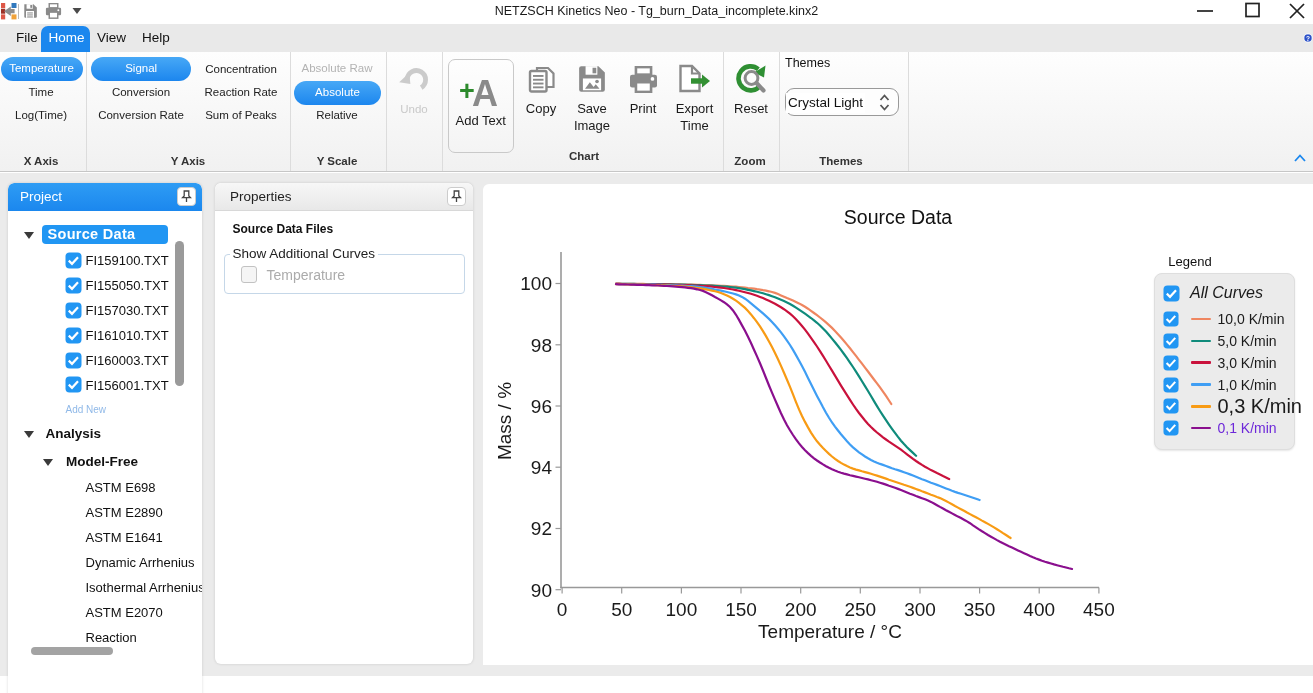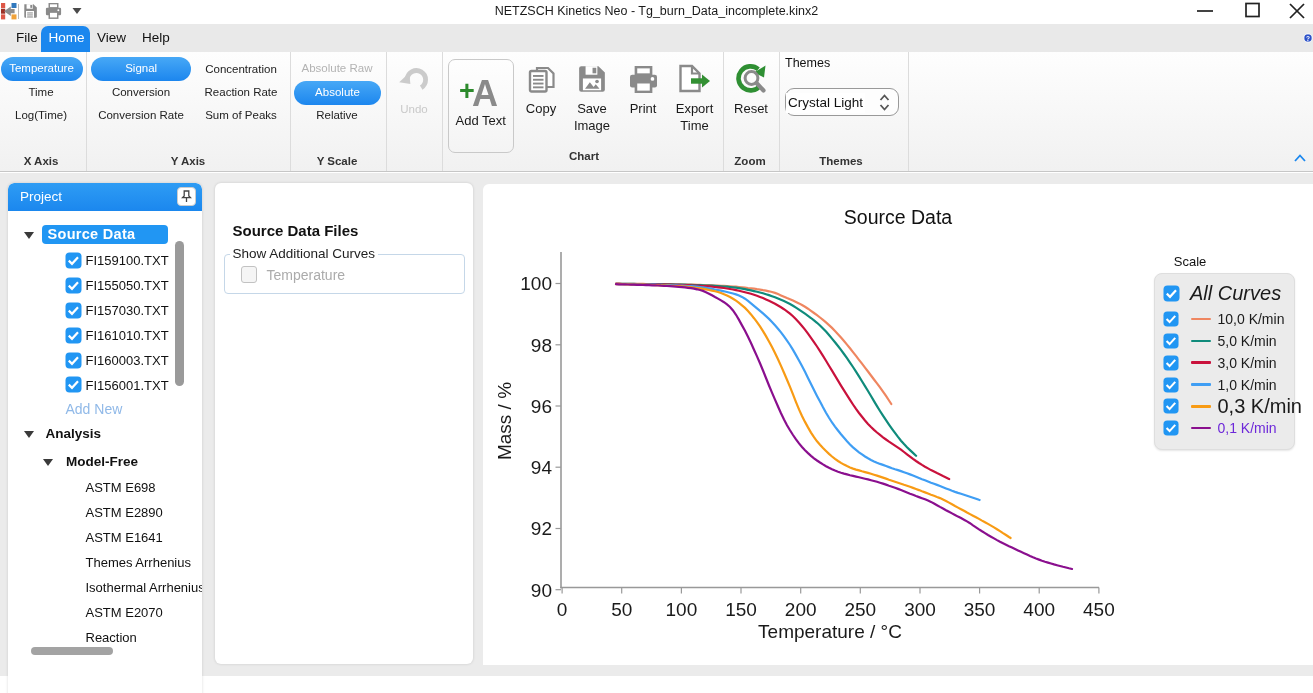--- a/index.html
+++ b/index.html
@@ -217,37 +217,45 @@
         <rect x="0.5" y="0.5" width="16" height="16" rx="4" fill="#2196f3"></rect>
         <polyline points="3.8,8.6 7,11.8 13,5.2" fill="none" stroke="#fff" stroke-width="2.2"></polyline>
       </svg>
 <div class="treetxt" style="left:77.5px;top:176.8px">FI160003.TXT</div>
 <svg class="abs" style="left:56.5px;top:193.3px" width="17" height="17" viewBox="0 0 17 17">
         <rect x="0.5" y="0.5" width="16" height="16" rx="4" fill="#2196f3"></rect>
         <polyline points="3.8,8.6 7,11.8 13,5.2" fill="none" stroke="#fff" stroke-width="2.2"></polyline>
       </svg>
 <div class="treetxt" style="left:77.5px;top:201.6px">FI156001.TXT</div>
 
-    <div class="treetxt" style="left:57.5px;top:226px;color:#90b9e8;font-size:14px">Add New</div>
+    <div class="treetxt" style="left:57.5px;top:226px;color:#90b9e8;font-size:10px">Add New</div>
     <div class="tri" style="left:15.5px;top:247.5px"></div>
     <div class="treetxt" style="left:37.5px;top:250px;font-weight:bold;font-size:13.5px">Analysis</div>
     <div class="tri" style="left:35px;top:275.5px"></div>
     <div class="treetxt" style="left:58px;top:278px;font-weight:bold;font-size:13.5px">Model-Free</div>
     <div class="treetxt" style="left:77.5px;top:303.5px">ASTM E698</div>
     <div class="treetxt" style="left:77.5px;top:328.5px">ASTM E2890</div>
     <div class="treetxt" style="left:77.5px;top:353.5px">ASTM E1641</div>
-    <div class="treetxt" style="left:77.5px;top:378.5px">Themes Arrhenius</div>
+    <div class="treetxt" style="left:77.5px;top:378.5px">Dynamic Arrhenius</div>
     <div class="treetxt" style="left:77.5px;top:403.5px">Isothermal Arrhenius</div>
     <div class="treetxt" style="left:77.5px;top:428.5px">ASTM E2070</div>
     <div class="treetxt" style="left:77.5px;top:453.5px">Reaction</div>
     <div class="abs" style="left:167px;top:57.5px;width:9px;height:145.5px;background:#9a9a9a;border-radius:4.5px"></div>
     <div class="abs" style="left:23px;top:463.5px;width:81.5px;height:8px;background:#a3a3a3;border-radius:4px"></div>
   </div>
   <div id="propspanel" class="abs">
-    <div class="abs" style="left:17.5px;top:39px;font-size:15px;font-weight:bold;color:#111">Source Data Files</div>
+    <div id="propshead">Properties
+      <div class="pinbtn" style="right:7px;top:4px">
+        <svg width="17" height="17" viewBox="0 0 17 17" style="position:absolute;left:0;top:0">
+          <path d="M6.2 3 h4.6 v5 l1.6 1.6 h-7.8 L6.2 8 Z" fill="none" stroke="#444" stroke-width="1.3"></path>
+          <line x1="8.5" y1="9.8" x2="8.5" y2="14" stroke="#444" stroke-width="1.3"></line>
+        </svg>
+      </div>
+    </div>
+    <div class="abs" style="left:17.5px;top:39px;font-size:12px;font-weight:bold;color:#111">Source Data Files</div>
     <div class="abs" style="left:9px;top:71px;width:241px;height:39.5px;border:1px solid #c5d7e8;border-radius:4px"></div>
     <div class="abs" style="left:14.5px;top:62.5px;font-size:13.5px;color:#222;background:#fff;padding:0 3px">Show Additional Curves</div>
     <div class="abs" style="left:25.5px;top:83px;width:16.5px;height:16.5px;border:1.5px solid #c2c2c2;border-radius:3px;background:#f5f5f5"></div>
     <div class="abs" style="left:51.5px;top:84px;font-size:14px;color:#ababab">Temperature</div>
   </div>
   <div id="chartpanel" class="abs">
     <div class="abs" style="left:0;top:22px;width:830px;height:26px;text-align:center;font-size:19.5px;color:#111">Source Data</div>
     <svg class="abs" style="left:0;top:0" width="830" height="481">
       <line x1="78" y1="68" x2="78" y2="404.2" stroke="#999" stroke-width="1.6"></line>
       <line x1="77.2" y1="403.5" x2="616" y2="403.5" stroke="#999" stroke-width="1.6"></line>
@@ -286,27 +294,27 @@
       <text x="347" y="454" text-anchor="middle" font-size="19" fill="#1a1a1a">Temperature / °C</text>
       <text x="28" y="237" text-anchor="middle" font-size="19" fill="#1a1a1a" transform="rotate(-90 28 237)">Mass / %</text>
       <path d="M133.0 99.7 L136.0 99.7 L139.0 99.8 L142.0 99.8 L145.0 99.8 L148.0 99.8 L151.0 99.9 L154.0 99.9 L157.0 99.9 L160.0 99.9 L163.0 100.0 L166.0 100.0 L169.0 100.0 L172.0 100.1 L175.0 100.1 L178.0 100.1 L181.0 100.2 L184.0 100.2 L187.0 100.2 L190.0 100.3 L193.0 100.3 L196.0 100.4 L199.0 100.4 L202.0 100.5 L205.0 100.5 L208.0 100.6 L211.0 100.7 L214.0 100.8 L217.0 100.9 L220.0 101.0 L223.0 101.1 L226.0 101.2 L229.0 101.3 L232.0 101.5 L235.0 101.6 L238.0 101.8 L241.0 101.9 L244.0 102.1 L247.0 102.3 L250.0 102.5 L253.0 102.7 L256.0 103.0 L259.0 103.3 L262.0 103.6 L265.0 104.0 L268.0 104.3 L271.0 104.7 L274.0 105.2 L277.0 105.6 L280.0 106.2 L283.0 106.7 L286.0 107.3 L289.0 108.0 L292.0 108.9 L295.0 110.1 L298.0 111.4 L301.0 112.7 L304.0 114.1 L307.0 115.3 L310.0 116.6 L313.0 118.0 L316.0 119.4 L319.0 121.0 L322.0 122.8 L325.0 124.7 L328.0 126.8 L331.0 129.0 L334.0 131.2 L337.0 133.5 L340.0 135.9 L343.0 138.4 L346.0 141.1 L349.0 143.9 L352.0 147.0 L355.0 150.2 L358.0 153.6 L361.0 157.0 L364.0 160.6 L367.0 164.3 L370.0 168.1 L373.0 171.9 L376.0 175.8 L379.0 179.7 L382.0 183.6 L385.0 187.5 L388.0 191.5 L391.0 195.5 L394.0 199.4 L397.0 203.4 L400.0 207.6 L403.0 211.9 L406.0 216.5 L408.3 220.0" fill="none" stroke="#EF8660" stroke-width="2.2" stroke-linecap="round"></path>
 <path d="M133.0 99.8 L136.0 99.8 L139.0 99.9 L142.0 99.9 L145.0 99.9 L148.0 99.9 L151.0 99.9 L154.0 100.0 L157.0 100.0 L160.0 100.0 L163.0 100.1 L166.0 100.1 L169.0 100.1 L172.0 100.2 L175.0 100.2 L178.0 100.2 L181.0 100.3 L184.0 100.3 L187.0 100.4 L190.0 100.4 L193.0 100.5 L196.0 100.6 L199.0 100.6 L202.0 100.7 L205.0 100.8 L208.0 100.9 L211.0 101.0 L214.0 101.1 L217.0 101.2 L220.0 101.3 L223.0 101.5 L226.0 101.6 L229.0 101.7 L232.0 101.9 L235.0 102.1 L238.0 102.3 L241.0 102.5 L244.0 102.7 L247.0 103.0 L250.0 103.3 L253.0 103.7 L256.0 104.1 L259.0 104.6 L262.0 105.2 L265.0 105.8 L268.0 106.4 L271.0 107.1 L274.0 107.8 L277.0 108.5 L280.0 109.3 L283.0 110.2 L286.0 111.1 L289.0 112.2 L292.0 113.3 L295.0 114.5 L298.0 115.8 L301.0 117.1 L304.0 118.5 L307.0 120.0 L310.0 121.7 L313.0 123.6 L316.0 125.6 L319.0 127.6 L322.0 129.7 L325.0 131.8 L328.0 134.0 L331.0 136.4 L334.0 138.8 L337.0 141.5 L340.0 144.4 L343.0 147.6 L346.0 151.0 L349.0 154.6 L352.0 158.3 L355.0 162.0 L358.0 165.9 L361.0 170.0 L364.0 174.2 L367.0 178.6 L370.0 183.0 L373.0 187.6 L376.0 192.3 L379.0 197.2 L382.0 202.1 L385.0 207.0 L388.0 212.0 L391.0 217.1 L394.0 222.1 L397.0 227.0 L400.0 231.7 L403.0 236.2 L406.0 240.6 L409.0 244.8 L412.0 248.9 L415.0 252.9 L418.0 256.7 L421.0 260.1 L424.0 263.2 L427.0 266.1 L430.0 268.9 L433.0 271.7 L433.1 271.8" fill="none" stroke="#0F8B7B" stroke-width="2.2" stroke-linecap="round"></path>
 <path d="M133.0 99.9 L136.0 99.9 L139.0 100.0 L142.0 100.0 L145.0 100.0 L148.0 100.1 L151.0 100.1 L154.0 100.1 L157.0 100.2 L160.0 100.2 L163.0 100.2 L166.0 100.3 L169.0 100.3 L172.0 100.4 L175.0 100.4 L178.0 100.5 L181.0 100.6 L184.0 100.6 L187.0 100.7 L190.0 100.8 L193.0 100.9 L196.0 100.9 L199.0 101.0 L202.0 101.1 L205.0 101.2 L208.0 101.4 L211.0 101.5 L214.0 101.6 L217.0 101.8 L220.0 102.0 L223.0 102.2 L226.0 102.4 L229.0 102.7 L232.0 103.0 L235.0 103.3 L238.0 103.6 L241.0 104.0 L244.0 104.5 L247.0 105.0 L250.0 105.5 L253.0 106.1 L256.0 106.8 L259.0 107.5 L262.0 108.2 L265.0 109.0 L268.0 109.8 L271.0 110.7 L274.0 111.7 L277.0 112.9 L280.0 114.1 L283.0 115.4 L286.0 116.8 L289.0 118.3 L292.0 119.8 L295.0 121.5 L298.0 123.3 L301.0 125.2 L304.0 127.3 L307.0 129.6 L310.0 132.3 L313.0 135.3 L316.0 138.6 L319.0 142.0 L322.0 145.6 L325.0 149.6 L328.0 153.8 L331.0 158.1 L334.0 162.5 L337.0 167.1 L340.0 171.9 L343.0 176.8 L346.0 181.7 L349.0 186.6 L352.0 191.6 L355.0 196.6 L358.0 201.6 L361.0 206.4 L364.0 211.1 L367.0 215.9 L370.0 220.5 L373.0 224.9 L376.0 229.0 L379.0 232.8 L382.0 236.5 L385.0 239.9 L388.0 243.0 L391.0 245.9 L394.0 248.5 L397.0 250.9 L400.0 253.3 L403.0 255.5 L406.0 257.6 L409.0 259.6 L412.0 261.6 L415.0 263.6 L418.0 265.7 L421.0 268.0 L424.0 270.3 L427.0 272.6 L430.0 274.9 L433.0 277.0 L436.0 279.0 L439.0 280.9 L442.0 282.7 L445.0 284.4 L448.0 286.1 L451.0 287.6 L454.0 289.1 L457.0 290.5 L460.0 292.0 L463.0 293.4 L466.0 294.9 L466.2 295.0" fill="none" stroke="#C9113C" stroke-width="2.2" stroke-linecap="round"></path>
 <path d="M133.0 100.0 L136.0 100.1 L139.0 100.1 L142.0 100.1 L145.0 100.2 L148.0 100.2 L151.0 100.3 L154.0 100.3 L157.0 100.4 L160.0 100.5 L163.0 100.5 L166.0 100.6 L169.0 100.6 L172.0 100.7 L175.0 100.8 L178.0 100.9 L181.0 101.0 L184.0 101.1 L187.0 101.2 L190.0 101.3 L193.0 101.4 L196.0 101.5 L199.0 101.6 L202.0 101.8 L205.0 102.0 L208.0 102.2 L211.0 102.4 L214.0 102.7 L217.0 103.0 L220.0 103.4 L223.0 103.8 L226.0 104.3 L229.0 104.9 L232.0 105.5 L235.0 106.1 L238.0 106.7 L241.0 107.3 L244.0 108.0 L247.0 108.7 L250.0 109.5 L253.0 110.4 L256.0 111.5 L259.0 112.9 L262.0 114.7 L265.0 116.9 L268.0 119.3 L271.0 121.8 L274.0 124.3 L277.0 126.8 L280.0 129.4 L283.0 132.1 L286.0 134.9 L289.0 137.9 L292.0 141.2 L295.0 144.7 L298.0 148.4 L301.0 152.4 L304.0 156.6 L307.0 161.0 L310.0 165.9 L313.0 171.1 L316.0 176.5 L319.0 182.0 L322.0 187.8 L325.0 193.9 L328.0 200.0 L331.0 206.1 L334.0 211.9 L337.0 217.6 L340.0 223.3 L343.0 228.7 L346.0 233.8 L349.0 238.5 L352.0 242.6 L355.0 246.5 L358.0 250.3 L361.0 253.8 L364.0 257.3 L367.0 260.5 L370.0 263.4 L373.0 265.9 L376.0 268.3 L379.0 270.4 L382.0 272.5 L385.0 274.3 L388.0 275.9 L391.0 277.4 L394.0 278.7 L397.0 279.9 L400.0 280.9 L403.0 282.0 L406.0 283.1 L409.0 284.2 L412.0 285.2 L415.0 286.1 L418.0 287.1 L421.0 288.2 L424.0 289.3 L427.0 290.4 L430.0 291.6 L433.0 292.8 L436.0 294.0 L439.0 295.2 L442.0 296.3 L445.0 297.5 L448.0 298.7 L451.0 299.8 L454.0 300.9 L457.0 302.0 L460.0 303.2 L463.0 304.4 L466.0 305.6 L469.0 306.8 L472.0 307.9 L475.0 308.9 L478.0 309.8 L481.0 310.7 L484.0 311.7 L487.0 312.7 L490.0 313.7 L493.0 314.7 L496.0 315.8 L496.6 316.0" fill="none" stroke="#3F9EF4" stroke-width="2.2" stroke-linecap="round"></path>
 <path d="M133.0 100.1 L136.0 100.2 L139.0 100.2 L142.0 100.3 L145.0 100.4 L148.0 100.4 L151.0 100.5 L154.0 100.6 L157.0 100.6 L160.0 100.7 L163.0 100.8 L166.0 100.9 L169.0 101.0 L172.0 101.1 L175.0 101.2 L178.0 101.3 L181.0 101.4 L184.0 101.5 L187.0 101.7 L190.0 101.8 L193.0 102.0 L196.0 102.2 L199.0 102.4 L202.0 102.6 L205.0 102.9 L208.0 103.2 L211.0 103.6 L214.0 104.0 L217.0 104.4 L220.0 104.9 L223.0 105.4 L226.0 106.0 L229.0 106.6 L232.0 107.3 L235.0 108.0 L238.0 109.0 L241.0 110.2 L244.0 111.5 L247.0 113.0 L250.0 114.7 L253.0 116.6 L256.0 118.8 L259.0 121.3 L262.0 123.9 L265.0 127.0 L268.0 130.4 L271.0 134.2 L274.0 138.2 L277.0 142.4 L280.0 147.1 L283.0 152.1 L286.0 157.5 L289.0 163.1 L292.0 169.0 L295.0 175.3 L298.0 181.9 L301.0 188.7 L304.0 195.7 L307.0 202.8 L310.0 210.4 L313.0 218.1 L316.0 225.4 L319.0 232.0 L322.0 237.9 L325.0 243.4 L328.0 248.6 L331.0 253.2 L334.0 257.3 L337.0 260.8 L340.0 264.0 L343.0 267.0 L346.0 269.9 L349.0 272.5 L352.0 274.9 L355.0 277.0 L358.0 278.9 L361.0 280.6 L364.0 282.1 L367.0 283.4 L370.0 284.6 L373.0 285.6 L376.0 286.4 L379.0 287.3 L382.0 288.1 L385.0 288.9 L388.0 289.8 L391.0 290.7 L394.0 291.6 L397.0 292.6 L400.0 293.6 L403.0 294.6 L406.0 295.7 L409.0 296.7 L412.0 297.7 L415.0 298.7 L418.0 299.7 L421.0 300.8 L424.0 301.8 L427.0 302.8 L430.0 303.9 L433.0 305.0 L436.0 306.1 L439.0 307.3 L442.0 308.4 L445.0 309.6 L448.0 310.8 L451.0 311.8 L454.0 313.0 L457.0 314.1 L460.0 315.5 L463.0 317.0 L466.0 318.6 L469.0 320.3 L472.0 322.0 L475.0 323.6 L478.0 325.2 L481.0 326.8 L484.0 328.5 L487.0 330.1 L490.0 331.7 L493.0 333.3 L496.0 334.9 L499.0 336.6 L502.0 338.2 L505.0 339.9 L508.0 341.6 L511.0 343.4 L514.0 345.2 L517.0 347.1 L520.0 349.1 L523.0 351.0 L526.0 353.0 L527.6 354.0" fill="none" stroke="#F89B14" stroke-width="2.2" stroke-linecap="round"></path>
 <path d="M133.0 100.2 L136.0 100.3 L139.0 100.4 L142.0 100.4 L145.0 100.5 L148.0 100.6 L151.0 100.7 L154.0 100.8 L157.0 100.9 L160.0 101.0 L163.0 101.1 L166.0 101.2 L169.0 101.3 L172.0 101.4 L175.0 101.5 L178.0 101.7 L181.0 101.8 L184.0 102.0 L187.0 102.2 L190.0 102.4 L193.0 102.6 L196.0 102.8 L199.0 103.1 L202.0 103.4 L205.0 103.8 L208.0 104.2 L211.0 104.7 L214.0 105.3 L217.0 106.0 L220.0 106.9 L223.0 108.2 L226.0 109.7 L229.0 111.3 L232.0 113.0 L235.0 114.6 L238.0 116.4 L241.0 118.2 L244.0 120.4 L247.0 123.0 L250.0 126.4 L253.0 130.8 L256.0 135.9 L259.0 141.4 L262.0 146.8 L265.0 152.7 L268.0 159.0 L271.0 165.7 L274.0 172.4 L277.0 179.3 L280.0 186.5 L283.0 194.0 L286.0 201.5 L289.0 208.7 L292.0 215.6 L295.0 222.5 L298.0 229.2 L301.0 235.5 L304.0 241.2 L307.0 246.3 L310.0 251.0 L313.0 255.4 L316.0 259.4 L319.0 263.0 L322.0 266.2 L325.0 269.1 L328.0 271.8 L331.0 274.3 L334.0 276.5 L337.0 278.5 L340.0 280.4 L343.0 282.2 L346.0 283.8 L349.0 285.3 L352.0 286.6 L355.0 287.7 L358.0 288.7 L361.0 289.6 L364.0 290.4 L367.0 291.2 L370.0 291.9 L373.0 292.6 L376.0 293.3 L379.0 294.0 L382.0 294.7 L385.0 295.4 L388.0 296.2 L391.0 297.0 L394.0 297.8 L397.0 298.7 L400.0 299.6 L403.0 300.6 L406.0 301.7 L409.0 302.7 L412.0 303.8 L415.0 304.9 L418.0 306.1 L421.0 307.3 L424.0 308.5 L427.0 309.7 L430.0 310.8 L433.0 312.0 L436.0 313.1 L439.0 314.2 L442.0 315.3 L445.0 316.6 L448.0 317.9 L451.0 319.5 L454.0 321.2 L457.0 322.9 L460.0 324.5 L463.0 326.2 L466.0 327.8 L469.0 329.4 L472.0 331.0 L475.0 332.6 L478.0 334.1 L481.0 335.7 L484.0 337.4 L487.0 339.2 L490.0 341.3 L493.0 343.3 L496.0 345.4 L499.0 347.3 L502.0 349.1 L505.0 351.0 L508.0 352.7 L511.0 354.4 L514.0 356.1 L517.0 357.7 L520.0 359.2 L523.0 360.7 L526.0 362.2 L529.0 363.6 L532.0 365.0 L535.0 366.4 L538.0 367.8 L541.0 369.2 L544.0 370.6 L547.0 372.0 L550.0 373.3 L553.0 374.5 L556.0 375.6 L559.0 376.7 L562.0 377.7 L565.0 378.6 L568.0 379.5 L571.0 380.4 L574.0 381.2 L577.0 382.0 L580.0 382.8 L583.0 383.5 L586.0 384.3 L589.0 385.0" fill="none" stroke="#8A0F8E" stroke-width="2.2" stroke-linecap="round"></path>
 
     </svg>
-    <div class="abs" style="left:707px;top:70px;font-size:13px;color:#111;transform:translateX(-50%)">Scale</div>
+    <div class="abs" style="left:707px;top:70px;font-size:13px;color:#111;transform:translateX(-50%)">Legend</div>
     <div class="abs" style="left:670.5px;top:89px;width:141px;height:177px;background:#ebebeb;border:1px solid #dedede;border-radius:8px;box-shadow:0 1px 2px rgba(0,0,0,0.1)"></div>
     <svg class="abs" style="left:680px;top:100.5px" width="17" height="17" viewBox="0 0 17 17">
         <rect x="0.5" y="0.5" width="16" height="16" rx="4" fill="#2196f3"></rect>
         <polyline points="3.8,8.6 7,11.8 13,5.2" fill="none" stroke="#fff" stroke-width="2.2"></polyline>
       </svg>
-    <div class="abs" style="left:707px;top:109px;font-size:20px;font-style:italic;color:#1a1a1a;transform:translateY(-50%)">All Curves</div>
+    <div class="abs" style="left:707px;top:109px;font-size:16px;font-style:italic;color:#1a1a1a;transform:translateY(-50%)">All Curves</div>
 <svg class="abs" style="left:680px;top:127.1px" width="16" height="16" viewBox="0 0 17 17">
         <rect x="0.5" y="0.5" width="16" height="16" rx="4" fill="#2196f3"></rect>
         <polyline points="3.8,8.6 7,11.8 13,5.2" fill="none" stroke="#fff" stroke-width="2.2"></polyline>
       </svg>
 <div class="abs" style="left:707.5px;top:133.8px;width:20.5px;height:2.6px;background:#EF8660;border-radius:1px"></div>
 <div class="abs" style="left:734.5px;top:135.1px;font-size:14px;color:#1a1a1a;transform:translateY(-50%);white-space:nowrap">10,0 K/min</div>
 <svg class="abs" style="left:680px;top:148.9px" width="16" height="16" viewBox="0 0 17 17">
         <rect x="0.5" y="0.5" width="16" height="16" rx="4" fill="#2196f3"></rect>
         <polyline points="3.8,8.6 7,11.8 13,5.2" fill="none" stroke="#fff" stroke-width="2.2"></polyline>
       </svg>

